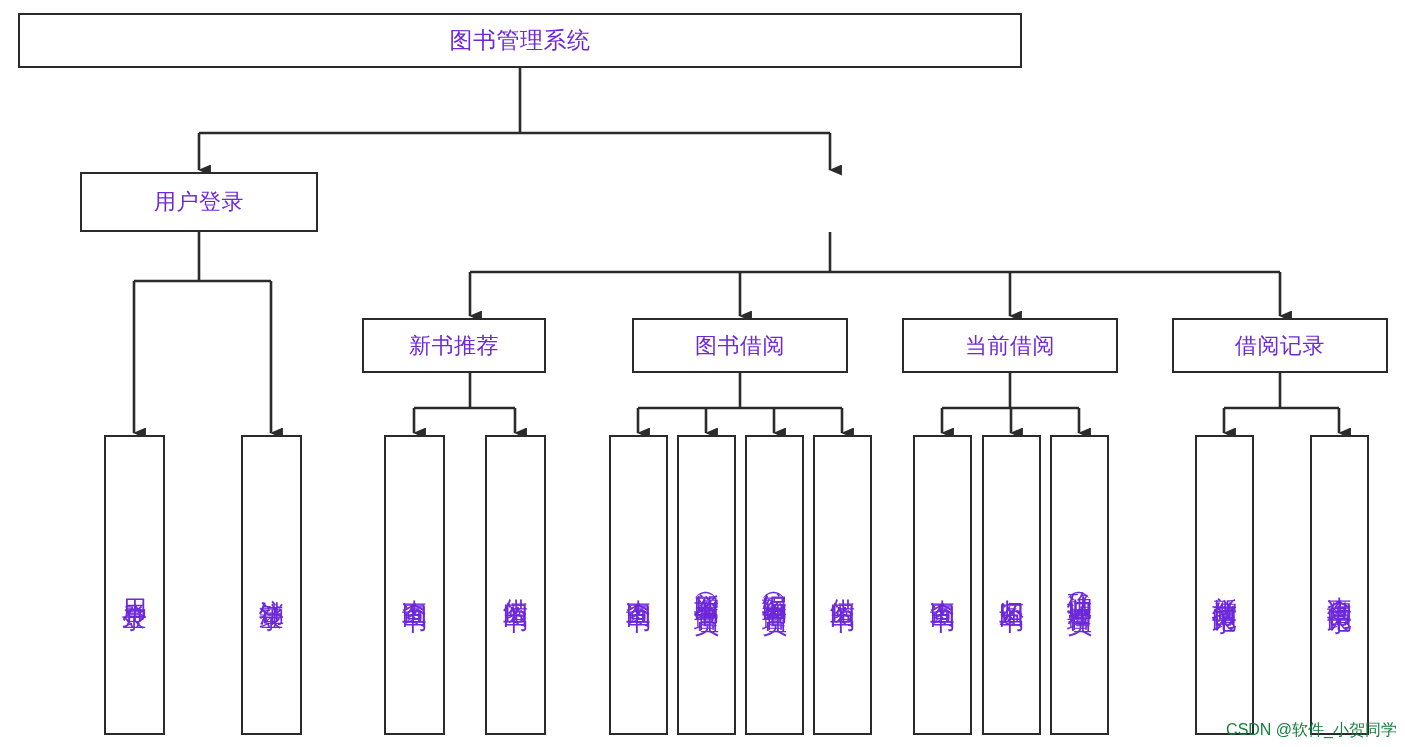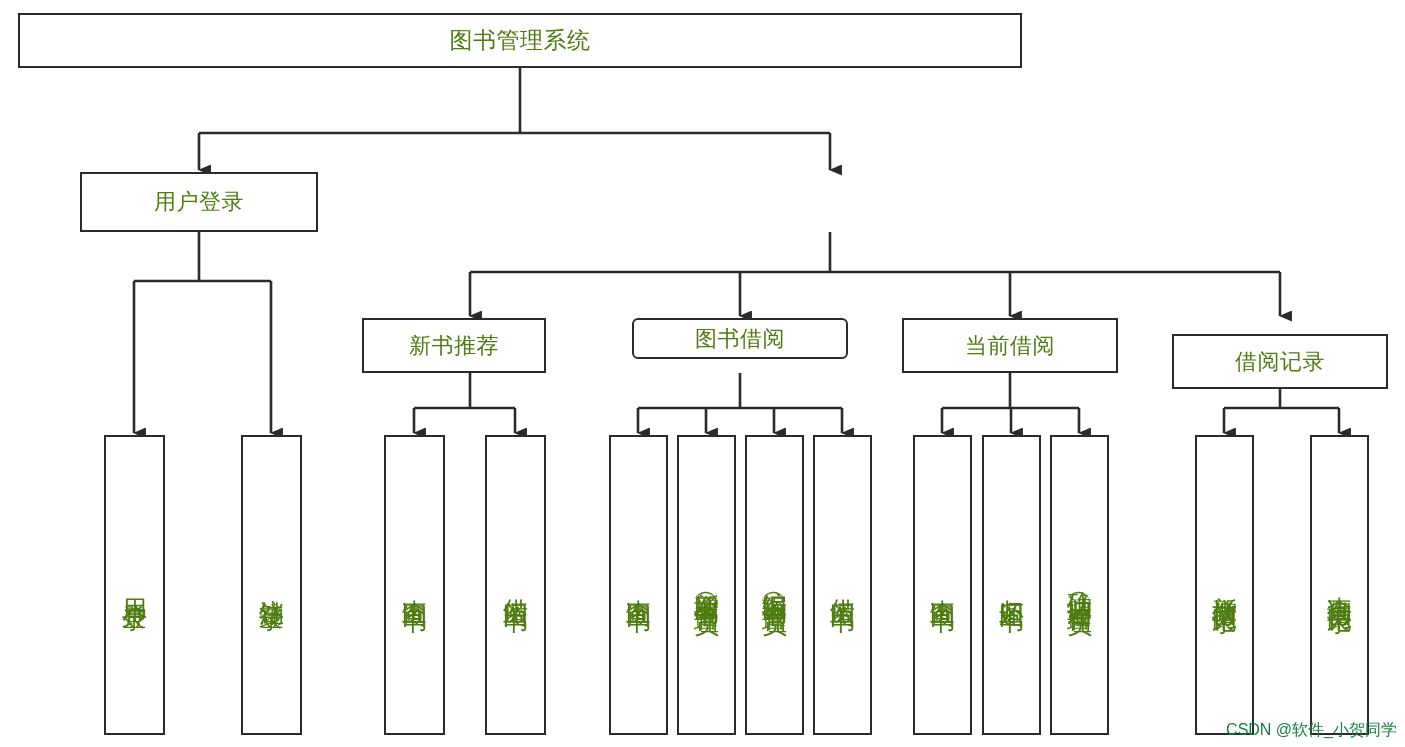--- a/index.html
+++ b/index.html
@@ -29,21 +29,21 @@
   }
   .node {
     position: absolute;
     box-sizing: border-box;
     border: 2px solid #2b2b2b;
     background: #ffffff;
     display: flex;
     align-items: center;
     justify-content: center;
     text-align: center;
-    color: #4d7c0f;
+    color: #6d28d9;
     line-height: 1.25;
     z-index: 2;
   }
   .node .label {
     display: block;
     white-space: pre-line;
   }
   
   .node.horiz .label {
     font-size: 22px;
@@ -137,27 +137,27 @@
     <span class="label">图书管理系统</span>
   </div>
 
   <div class="node horiz" style="left:80px; top:172px; width:238px; height:60px;">
     <span class="label">用户登录</span>
   </div>
 
   <div class="node horiz" style="left:362px; top:318px; width:184px; height:55px;">
     <span class="label">新书推荐</span>
   </div>
-  <div class="node horiz" style="left:632px; top:318px; width:216px; height:41px;border-radius:6px;">
+  <div class="node horiz" style="left:632px; top:318px; width:216px; height:55px;">
     <span class="label">图书借阅</span>
   </div>
   <div class="node horiz" style="left:902px; top:318px; width:216px; height:55px;">
     <span class="label">当前借阅</span>
   </div>
-  <div class="node horiz" style="left:1172px; top:334px; width:216px; height:55px;">
+  <div class="node horiz" style="left:1172px; top:318px; width:216px; height:55px;">
     <span class="label">借阅记录</span>
   </div>
 
   <div class="node vert" style="left:104px; top:435px; width:61px; height:300px;">
     <span class="label">用户登录</span>
   </div>
   <div class="node vert" style="left:241px; top:435px; width:61px; height:300px;">
     <span class="label">注销登录</span>
   </div>
 

